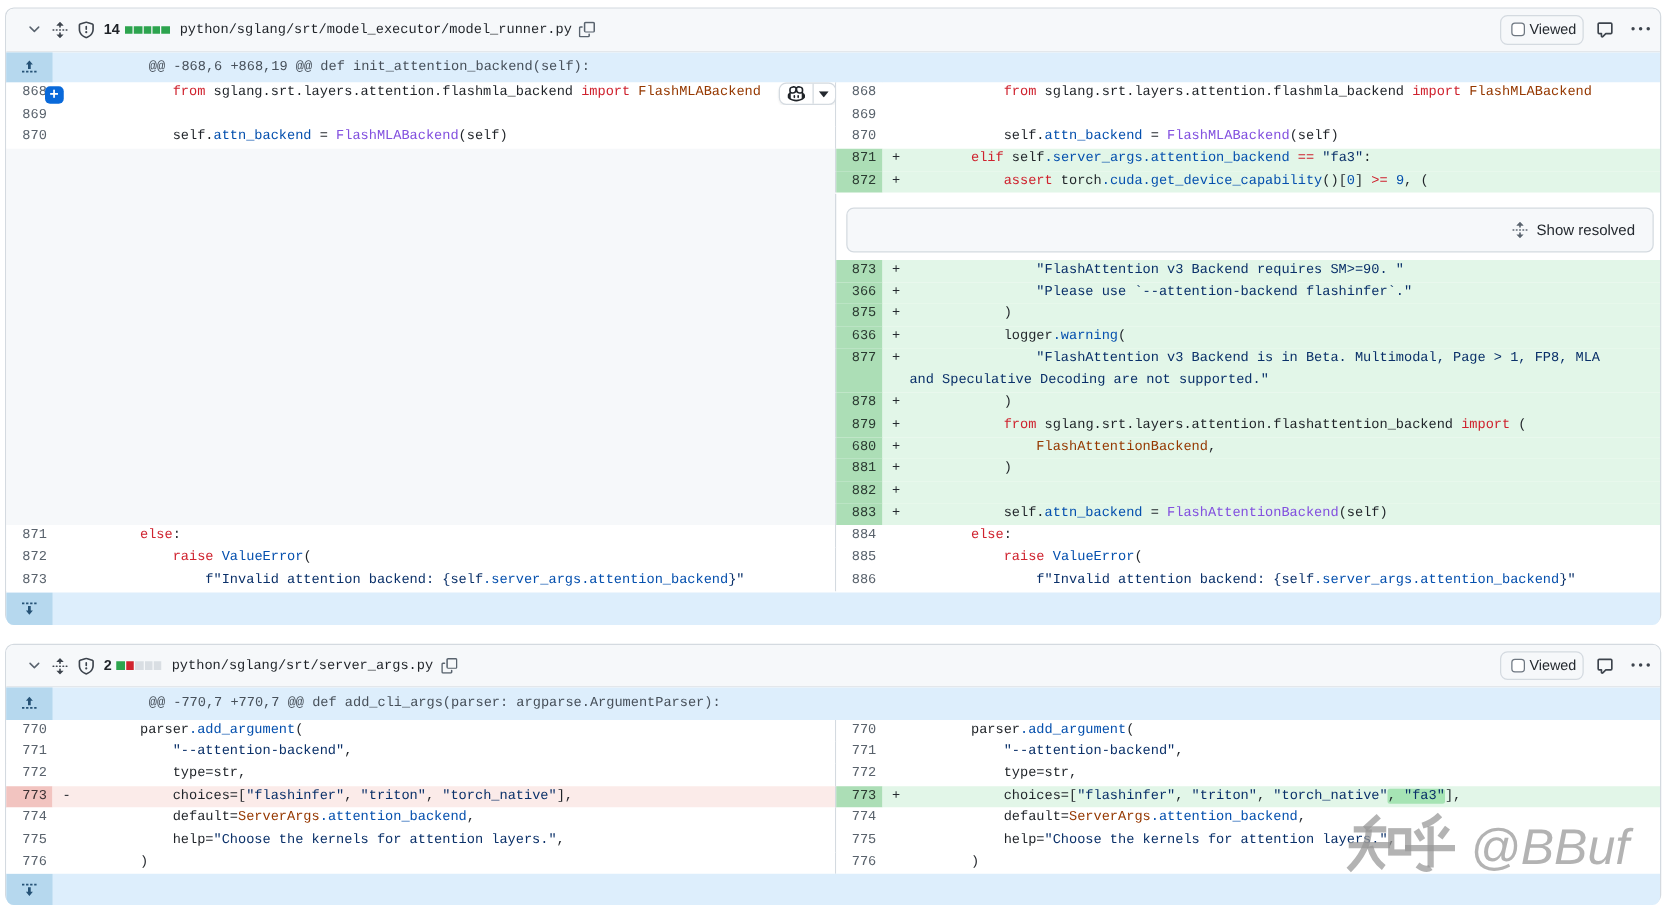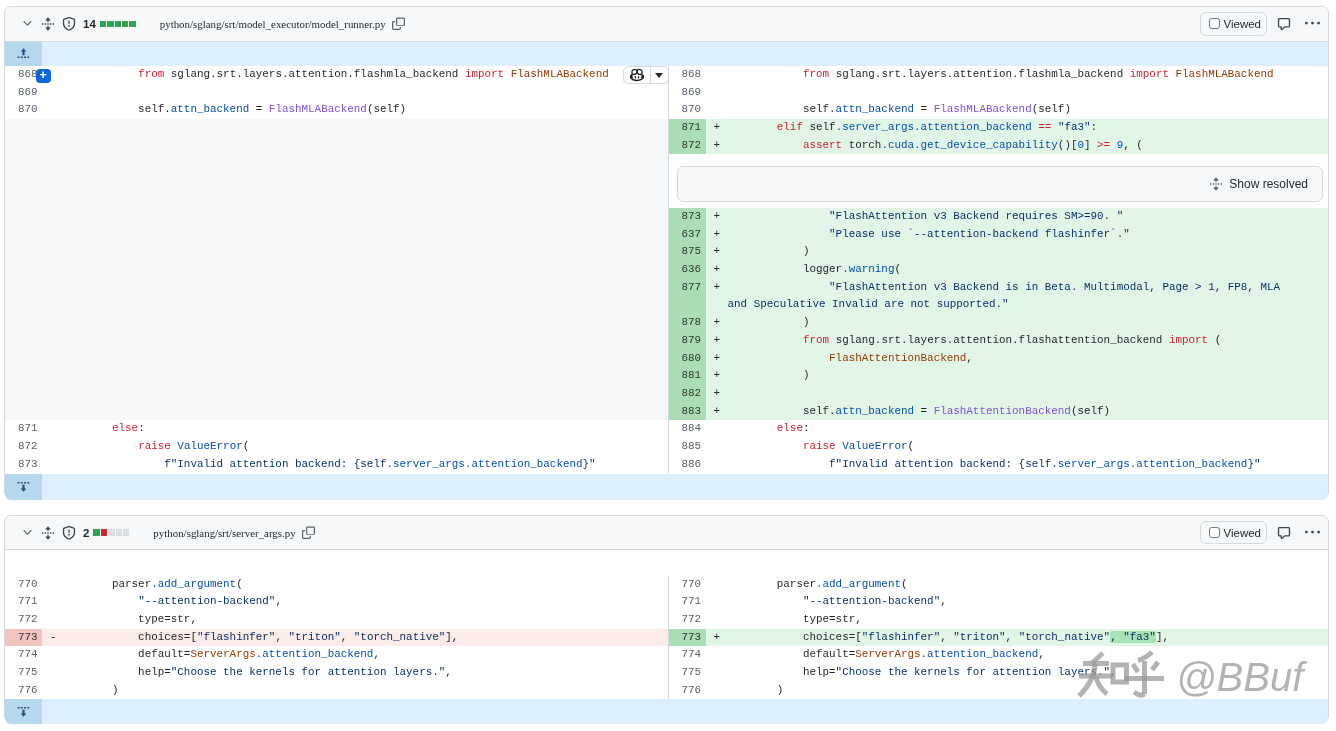--- a/index.html
+++ b/index.html
@@ -4,21 +4,21 @@
 html,body { width:1336px; height:731px; background:#fff; font-family:"Liberation Sans", sans-serif; position:relative; overflow:hidden; }
 .file { position:absolute; left:4px; width:1325px; border:1px solid #d4dae0; border-radius:7px; background:#fff; }
 .fhead { position:absolute; left:0; right:0; top:0; background:#f6f8fa; border-bottom:1px solid #d4dae0; border-radius:6px 6px 0 0; display:flex; align-items:center; padding:0 8px 0 16px; }
 #f1 .fhead { height:34.5px; }
 #f2 .fhead { height:34px; }
 .ic { flex:none; display:block; }
 .gap8 { width:7px; flex:none; } .gap6 { width:6px; flex:none; } .gap12 { width:10px; flex:none; } .gap14 { width:14px; flex:none; }
 .cnt { font-size:11.5px; font-weight:bold; color:#1f2328; }
 .dstat { display:flex; gap:1px; margin-left:4px; flex:none; }
 .sq { width:6.4px; height:6.4px; display:block; }
-.fpath { font-family:Liberation Serif, serif; font-size:10.9px; color:#1f2328; margin-left:24px; }
+.fpath { font-family:Liberation Mono, monospace; font-size:10.9px; color:#1f2328; margin-left:8px; }
 .hright { margin-left:auto; display:flex; align-items:center; }
 .viewedbtn { display:flex; align-items:center; height:23.5px; width:67.5px; padding:0 8px; border:1px solid #d4dae0; border-radius:6px; background:#f6f8fa; font-size:11.5px; color:#24292f; }
 .cb { width:11px; height:11px; border:1px solid #6e7781; border-radius:3px; background:#fff; margin-right:4px; flex:none; }
 .hunkrow { position:absolute; left:0; right:0; background:#ddeefc; display:flex; align-items:center; }
 .expcell { width:36.5px; align-self:stretch; background:#b6d8ee; display:flex; align-items:center; justify-content:center; flex:none; }
 .hunktxt { font-family:"Liberation Mono", monospace; font-size:10.9px; color:#47505a; margin-left:77.5px; white-space:pre; }
 .footrow { position:absolute; left:0; right:0; height:26px; background:#ddeefc; border-radius:0 0 6px 6px; overflow:hidden; display:flex; }
 .row { position:absolute; height:17.7px; display:flex; font-family:"Liberation Mono", monospace; font-size:10.9px; line-height:17.7px; white-space:pre; color:#1f2328; }
 .row.L { left:0; width:662.5px; }
 .row.R { left:662.5px; width:660.5px; border-left:1px solid #d4dae0; }
@@ -84,20 +84,21 @@
         </svg>
       </span>
 </div>
 <div class="hunkrow" style="top:34.5px;height:24.5px">
       <span class="expcell">
         <svg width="13" height="11" viewBox="0 0 13 11">
           <path fill="#255276" d="M6.5 0.3 L9.3 3.6 H7.6 V7.2 H5.4 V3.6 H3.7 Z"></path>
           <path stroke="#255276" stroke-width="1.5" stroke-dasharray="1.9 1.35" d="M0.6 9.3 H12.4"></path>
         </svg>
       </span>
+      <span class="hunktxt">@@ -868,6 +868,19 @@ def init_attention_backend(self):</span>
     </div>
 <div class="row L rc" style="top:59.0px"><span class="ln">868</span><span class="cd" style="">            <span style="color:#cf222e">from</span> sglang.srt.layers.attention.flashmla_backend <span style="color:#cf222e">import</span><span style="color:#953800"> FlashMLABackend</span></span><span class="plusbtn">+</span><div class="cpbtn"><span class="cpseg1"><svg width="14" height="14" viewBox="0 0 16 16">
             <path fill="#1f2328" d="M7.998 15.035c-4.562 0-7.873-2.914-7.998-3.749V9.338c.085-.628.677-1.686 1.588-2.065.013-.07.024-.143.036-.218.029-.183.06-.384.126-.612-.201-.508-.254-1.084-.254-1.656 0-.87.128-1.769.693-2.484.579-.733 1.494-1.124 2.724-1.261 1.206-.134 2.262.034 2.944.765.05.053.096.108.139.165.044-.057.094-.112.143-.165.682-.731 1.738-.899 2.944-.765 1.23.137 2.145.528 2.724 1.261.566.715.693 1.614.693 2.484 0 .572-.053 1.148-.254 1.656.066.228.098.429.126.612.012.076.024.148.037.218.924.385 1.522 1.471 1.591 2.095v1.872c0 .766-3.351 3.795-8.002 3.795Zm0-1.485c2.28 0 4.584-1.11 5.002-1.433V7.862l-.023-.116c-.49.21-1.075.291-1.727.291-1.146 0-2.059-.327-2.71-.991A3.222 3.222 0 0 1 8 6.303a3.24 3.24 0 0 1-.544.743c-.65.664-1.563.991-2.71.991-.652 0-1.236-.081-1.727-.291l-.023.116v4.255c.419.323 2.722 1.433 5.002 1.433ZM6.762 2.83c-.193-.206-.637-.413-1.682-.297-1.019.113-1.479.404-1.713.7-.247.312-.369.789-.369 1.554 0 .793.129 1.171.308 1.371.162.181.519.379 1.442.379.853 0 1.339-.235 1.638-.54.315-.322.527-.827.617-1.553.117-.935-.037-1.395-.241-1.614Zm4.155-.297c-1.044-.116-1.488.091-1.681.297-.204.219-.359.679-.242 1.614.091.726.303 1.231.618 1.553.299.305.784.54 1.638.54.922 0 1.28-.198 1.442-.379.179-.2.308-.578.308-1.371 0-.765-.123-1.242-.37-1.554-.233-.296-.693-.587-1.713-.7Z"></path>
             <path fill="#1f2328" d="M6.25 9.037a.75.75 0 0 1 .75.75v1.501a.75.75 0 0 1-1.5 0V9.787a.75.75 0 0 1 .75-.75Zm4.25.75v1.501a.75.75 0 0 1-1.5 0V9.787a.75.75 0 0 1 1.5 0Z"></path>
           </svg></span><span class="cpseg2"><svg width="8" height="5" viewBox="0 0 8 5">
             <path fill="#24292f" d="M0 0h8L4 5Z"></path>
           </svg></span></div></div>
 <div class="row L rc" style="top:76.7px"><span class="ln">869</span><span class="cd" style=""></span></div>
 <div class="row L rc" style="top:94.4px"><span class="ln">870</span><span class="cd" style="">            self.<span style="color:#0550ae">attn_backend</span> = <span style="color:#8250df">FlashMLABackend</span>(self)</span></div>
 <div class="greyblk" style="top:112.1px;height:301.3px"></div>
@@ -109,25 +110,25 @@
 <div class="cmtband" style="top:147.5px;height:53.5px"></div>
 <div class="rsvbox" style="top:159px">
       <span class="rsvbtn">
         <svg width="14" height="14" viewBox="0 0 16 16">
           <path fill="#59636e" d="m8.177.677 2.896 2.896a.25.25 0 0 1-.177.427H8.75v1.25a.75.75 0 0 1-1.5 0V4H5.104a.25.25 0 0 1-.177-.427L7.823.677a.25.25 0 0 1 .354 0ZM7.25 10.75a.75.75 0 0 1 1.5 0V12h2.146a.25.25 0 0 1 .177.427l-2.896 2.896a.25.25 0 0 1-.354 0l-2.896-2.896A.25.25 0 0 1 5.104 12H7.25v-1.25Zm-5-2a.75.75 0 0 0 0-1.5h-.5a.75.75 0 0 0 0 1.5h.5ZM6 8a.75.75 0 0 1-.75.75h-.5a.75.75 0 0 1 0-1.5h.5A.75.75 0 0 1 6 8Zm2.25.75a.75.75 0 0 0 0-1.5h-.5a.75.75 0 0 0 0 1.5h.5ZM12 8a.75.75 0 0 1-.75.75h-.5a.75.75 0 0 1 0-1.5h.5A.75.75 0 0 1 12 8Zm2.25.75a.75.75 0 0 0 0-1.5h-.5a.75.75 0 0 0 0 1.5h.5Z"></path>
         </svg>
         <span>Show resolved</span>
       </span>
     </div>
 <div class="row R ra" style="top:201.0px"><span class="ln">873</span><span class="cd" style="">                <span style="color:#0a3069">"FlashAttention v3 Backend requires SM&gt;=90. "</span></span><span class="mk">+</span></div>
-<div class="row R ra" style="top:218.7px"><span class="ln">637</span><span class="cd" style="">                <span style="color:#0a3069">"Please use `--attention-backend flashinfer`."</span></span><span class="mk">+</span></div>
+<div class="row R ra" style="top:218.7px"><span class="ln">366</span><span class="cd" style="">                <span style="color:#0a3069">"Please use `--attention-backend flashinfer`."</span></span><span class="mk">+</span></div>
 <div class="row R ra" style="top:236.4px"><span class="ln">875</span><span class="cd" style="">            )</span><span class="mk">+</span></div>
 <div class="row R ra" style="top:254.1px"><span class="ln">636</span><span class="cd" style="">            logger<span style="color:#0550ae">.warning</span>(</span><span class="mk">+</span></div>
 <div class="row R ra" style="top:271.8px"><span class="ln">877</span><span class="cd" style="">                <span style="color:#0a3069">"FlashAttention v3 Backend is in Beta. Multimodal, Page &gt; 1, FP8, MLA</span></span><span class="mk">+</span></div>
-<div class="row R ra" style="top:289.1px"><span class="ln"></span><span class="cd" style="padding-left:22px;height:18.1px"><span style="color:#0a3069">and Speculative Invalid are not supported."</span></span></div>
+<div class="row R ra" style="top:289.1px"><span class="ln"></span><span class="cd" style="padding-left:22px;height:18.1px"><span style="color:#0a3069">and Speculative Decoding are not supported."</span></span></div>
 <div class="row R ra" style="top:307.2px"><span class="ln">878</span><span class="cd" style="">            )</span><span class="mk">+</span></div>
 <div class="row R ra" style="top:324.9px"><span class="ln">879</span><span class="cd" style="">            <span style="color:#cf222e">from</span> sglang.srt.layers.attention.flashattention_backend <span style="color:#cf222e">import</span> (</span><span class="mk">+</span></div>
 <div class="row R ra" style="top:342.6px"><span class="ln">680</span><span class="cd" style="">                <span style="color:#953800">FlashAttentionBackend</span>,</span><span class="mk">+</span></div>
 <div class="row R ra" style="top:360.3px"><span class="ln">881</span><span class="cd" style="">            )</span><span class="mk">+</span></div>
 <div class="row R ra" style="top:378.0px"><span class="ln">882</span><span class="cd" style=""></span><span class="mk">+</span></div>
 <div class="row R ra" style="top:395.7px"><span class="ln">883</span><span class="cd" style="">            self.<span style="color:#0550ae">attn_backend</span> = <span style="color:#8250df">FlashAttentionBackend</span>(self)</span><span class="mk">+</span></div>
 <div class="row R rc" style="top:413.4px"><span class="ln">884</span><span class="cd" style="">        <span style="color:#cf222e">else</span>:</span></div>
 <div class="row R rc" style="top:431.1px"><span class="ln">885</span><span class="cd" style="">            <span style="color:#cf222e">raise</span> <span style="color:#0550ae">ValueError</span>(</span></div>
 <div class="row R rc" style="top:448.8px"><span class="ln">886</span><span class="cd" style="">                <span style="color:#0a3069">f"Invalid attention backend: {self</span><span style="color:#0550ae">.server_args.attention_backend</span><span style="color:#0a3069">}"</span></span></div>
 <div class="row L rc" style="top:413.4px"><span class="ln">871</span><span class="cd" style="">        <span style="color:#cf222e">else</span>:</span></div>
@@ -174,20 +175,29 @@
         <span class="gap12"></span>
         <svg class="ic" width="14" height="14" viewBox="0 0 16 16">
           <path fill="#3d444d" d="M1 2.75C1 1.784 1.784 1 2.75 1h10.5c.966 0 1.75.784 1.75 1.75v7.5A1.75 1.75 0 0 1 13.25 12H9.06l-2.573 2.573A1.458 1.458 0 0 1 4 13.543V12H2.75A1.75 1.75 0 0 1 1 10.25Zm1.75-.25a.25.25 0 0 0-.25.25v7.5c0 .138.112.25.25.25h2a.75.75 0 0 1 .75.75v2.19l2.72-2.72a.749.749 0 0 1 .53-.22h4.5a.25.25 0 0 0 .25-.25v-7.5a.25.25 0 0 0-.25-.25Z"></path>
         </svg>
         <span class="gap14"></span>
         <svg class="ic" width="15" height="15" viewBox="0 0 16 16">
           <path fill="#3d444d" d="M8 9a1.5 1.5 0 1 0 0-3 1.5 1.5 0 0 0 0 3ZM1.5 9a1.5 1.5 0 1 0 0-3 1.5 1.5 0 0 0 0 3Zm13 0a1.5 1.5 0 1 0 0-3 1.5 1.5 0 0 0 0 3Z"></path>
         </svg>
       </span>
 </div>
+<div class="hunkrow" style="top:34px;height:25.5px">
+      <span class="expcell">
+        <svg width="13" height="11" viewBox="0 0 13 11">
+          <path fill="#255276" d="M6.5 0.3 L9.3 3.6 H7.6 V7.2 H5.4 V3.6 H3.7 Z"></path>
+          <path stroke="#255276" stroke-width="1.5" stroke-dasharray="1.9 1.35" d="M0.6 9.3 H12.4"></path>
+        </svg>
+      </span>
+      <span class="hunktxt">@@ -770,7 +770,7 @@ def add_cli_args(parser: argparse.ArgumentParser):</span>
+    </div>
 <div class="row L rc" style="top:59.5px"><span class="ln">770</span><span class="cd" style="">        parser<span style="color:#0550ae">.add_argument</span>(</span></div>
 <div class="row L rc" style="top:77.2px"><span class="ln">771</span><span class="cd" style="">            <span style="color:#0a3069">"--attention-backend"</span>,</span></div>
 <div class="row L rc" style="top:94.9px"><span class="ln">772</span><span class="cd" style="">            type=str,</span></div>
 <div class="row R rc" style="top:59.5px"><span class="ln">770</span><span class="cd" style="">        parser<span style="color:#0550ae">.add_argument</span>(</span></div>
 <div class="row R rc" style="top:77.2px"><span class="ln">771</span><span class="cd" style="">            <span style="color:#0a3069">"--attention-backend"</span>,</span></div>
 <div class="row R rc" style="top:94.9px"><span class="ln">772</span><span class="cd" style="">            type=str,</span></div>
 <div class="row L rd" style="top:112.6px"><span class="ln">773</span><span class="cd" style="">            choices=[<span style="color:#0a3069">"flashinfer"</span>, <span style="color:#0a3069">"triton"</span>, <span style="color:#0a3069">"torch_native"</span>],</span><span class="mk">-</span></div>
 <div class="row R ra" style="top:112.6px"><span class="ln">773</span><span class="cd" style="">            choices=[<span style="color:#0a3069">"flashinfer"</span>, <span style="color:#0a3069">"triton"</span>, <span style="color:#0a3069">"torch_native"</span><span class="hl">, <span style="color:#0a3069">"fa3"</span></span>],</span><span class="mk">+</span></div>
 <div class="row L rc" style="top:130.3px"><span class="ln">774</span><span class="cd" style="">            default=<span style="color:#953800">ServerArgs</span><span style="color:#0550ae">.attention_backend</span>,</span></div>
 <div class="row L rc" style="top:148.0px"><span class="ln">775</span><span class="cd" style="">            help=<span style="color:#0a3069">"Choose the kernels for attention layers."</span>,</span></div>

